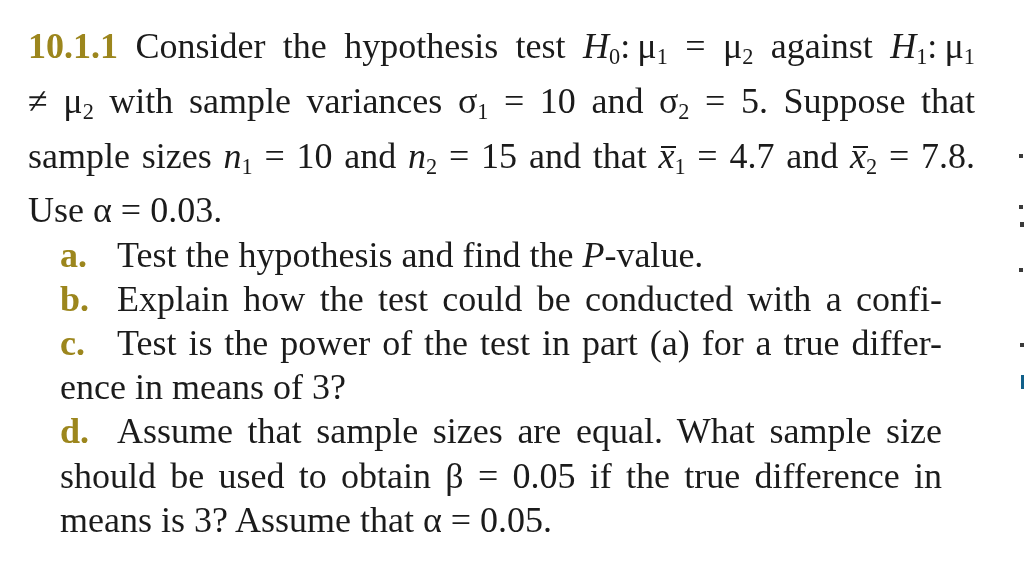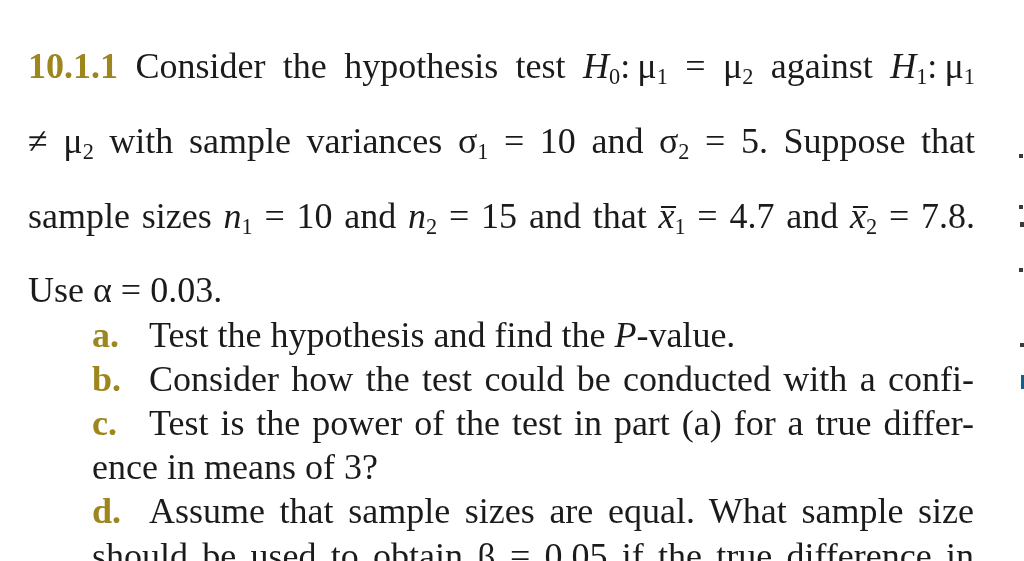--- a/index.html
+++ b/index.html
@@ -19,22 +19,22 @@
   }
   .text-block {
     position: absolute;
     left: 28px;
     top: 24px;
     width: 947px;
     font-size: 36px;
     line-height: 44.2px;
   }
   .ln { white-space: normal; }
-  .ln.main { width: 947px; margin-top: 20px; }
-  .ln.item { margin-left: 64px; width: 882px; font-family: Liberation Serif, serif; }
+  .ln.main { width: 947px; }
+  .ln.item { margin-left: 32px; width: 882px; font-family: Liberation Serif, serif; }
   .j { text-align: justify; text-align-last: justify; }
   .item-label {
     display: inline-block;
     width: 57px;
     font-weight: bold;
     color: var(--accent);
   }
   .seg-accent { font-weight: bold; color: var(--accent); }
   .seg-i { font-style: italic; }
   .seg-sub { font-size: 0.62em; vertical-align: -0.25em; }
@@ -52,21 +52,21 @@
 </head>
 <body>
 
 <div class="page">
   <div class="text-block" id="text-block">
       <div class="ln main j"><span class="seg-accent">10.1.1</span><span class="seg-t"> Consider the hypothesis test </span><span class="seg-i">H</span><span class="seg-sub">0</span><span class="seg-t">: μ</span><span class="seg-sub">1</span><span class="seg-t"> = μ</span><span class="seg-sub">2</span><span class="seg-t"> against </span><span class="seg-i">H</span><span class="seg-sub">1</span><span class="seg-t">: μ</span><span class="seg-sub">1</span></div>
       <div class="ln main j"><span class="seg-t">≠ μ</span><span class="seg-sub">2</span><span class="seg-t"> with sample variances σ</span><span class="seg-sub">1</span><span class="seg-t"> = 10 and σ</span><span class="seg-sub">2</span><span class="seg-t"> = 5. Suppose that</span></div>
       <div class="ln main j"><span class="seg-t">sample sizes </span><span class="seg-i">n</span><span class="seg-sub">1</span><span class="seg-t"> = 10 and </span><span class="seg-i">n</span><span class="seg-sub">2</span><span class="seg-t"> = 15 and that </span><span class="seg-xbar">x</span><span class="seg-sub">1</span><span class="seg-t"> = 4.7 and </span><span class="seg-xbar">x</span><span class="seg-sub">2</span><span class="seg-t"> = 7.8.</span></div>
       <div class="ln main"><span class="seg-t">Use α = 0.03.</span></div>
       <div class="ln item"><span class="item-label">a.</span><span class="seg-t">Test the hypothesis and find the </span><span class="seg-i">P</span><span class="seg-t">-value.</span></div>
-      <div class="ln item j"><span class="item-label">b.</span><span class="seg-t">Consider how the test could be conducted with a confi-</span></div>
+      <div class="ln item j"><span class="item-label">b.</span><span class="seg-t">Explain how the test could be conducted with a confi-</span></div>
       <div class="ln item j"><span class="item-label">c.</span><span class="seg-t">Test is the power of the test in part (a) for a true differ-</span></div>
       <div class="ln item"><span class="seg-t">ence in means of 3?</span></div>
       <div class="ln item j"><span class="item-label">d.</span><span class="seg-t">Assume that sample sizes are equal. What sample size</span></div>
       <div class="ln item j"><span class="seg-t">should be used to obtain β = 0.05 if the true difference in</span></div>
       <div class="ln item"><span class="seg-t">means is 3? Assume that α = 0.05.</span></div>
     </div>
   <div id="edge-fragments">
       <div class="frag" style="left: 1019px; top: 154px; width: 4px; height: 4px; background: rgb(58, 58, 58);"></div>
       <div class="frag" style="left: 1019px; top: 205px; width: 4px; height: 4px; background: rgb(58, 58, 58);"></div>
       <div class="frag" style="left: 1020px; top: 222px; width: 4px; height: 5px; background: rgb(58, 58, 58);"></div>

